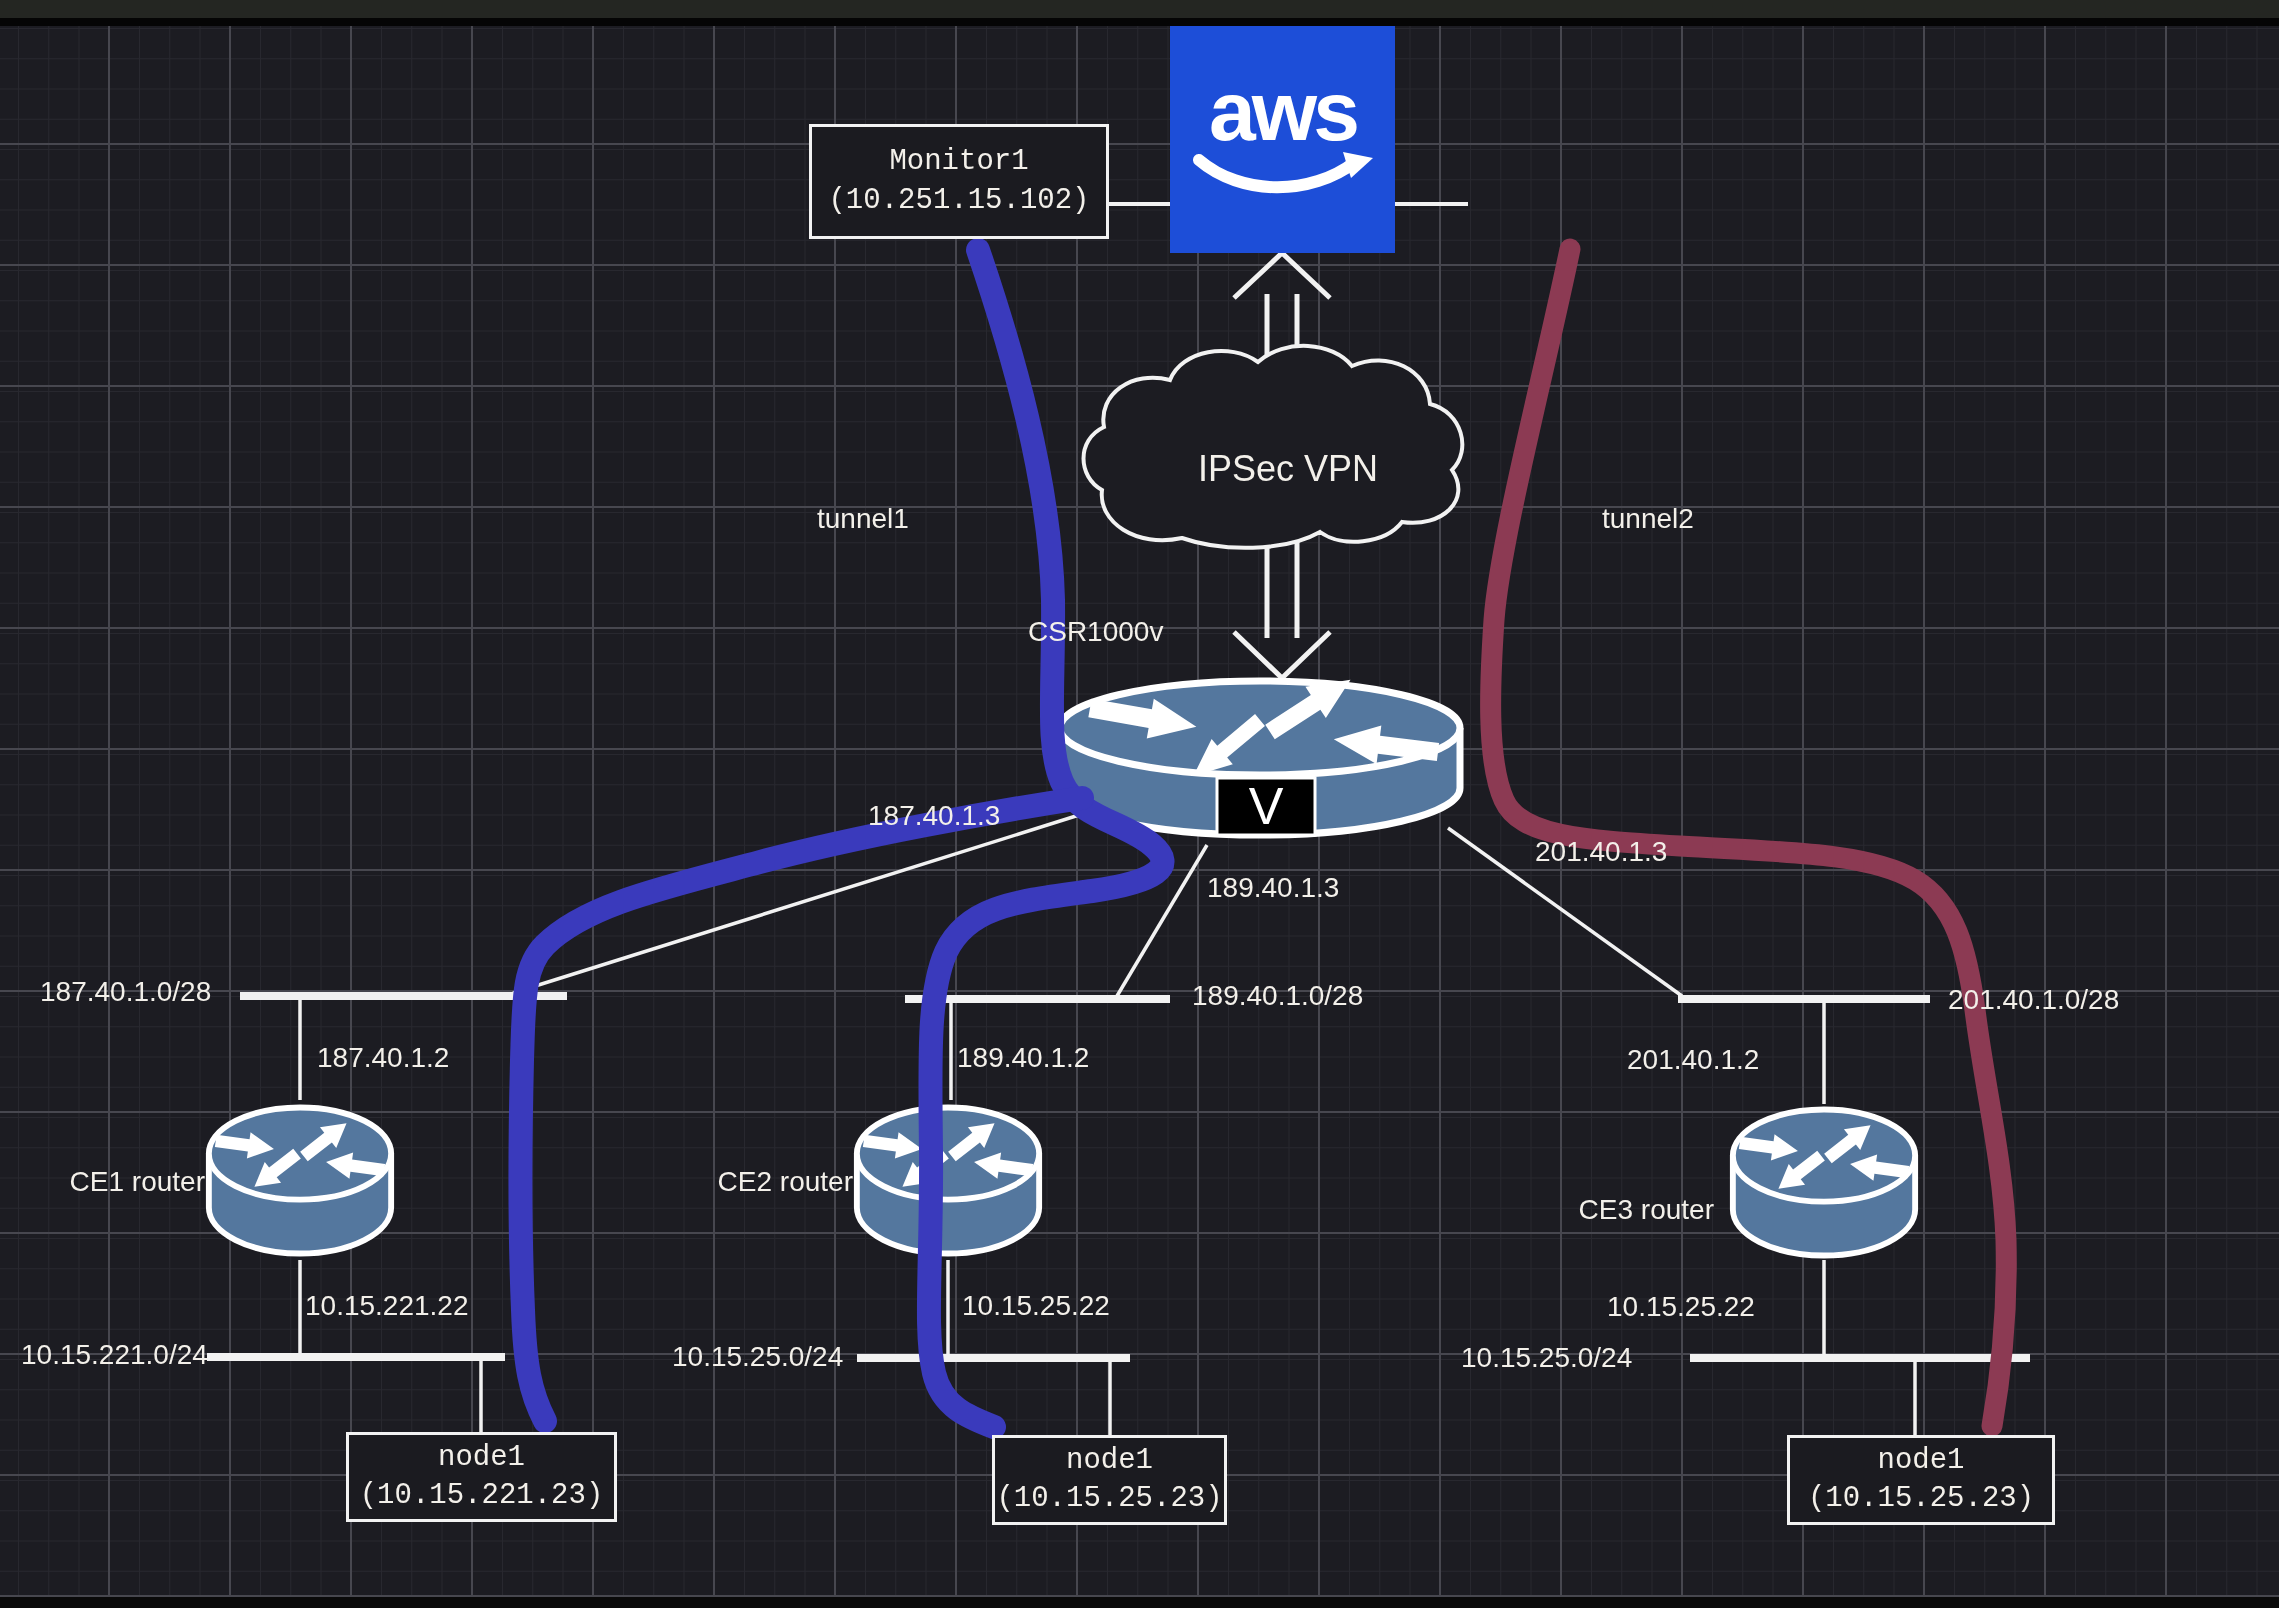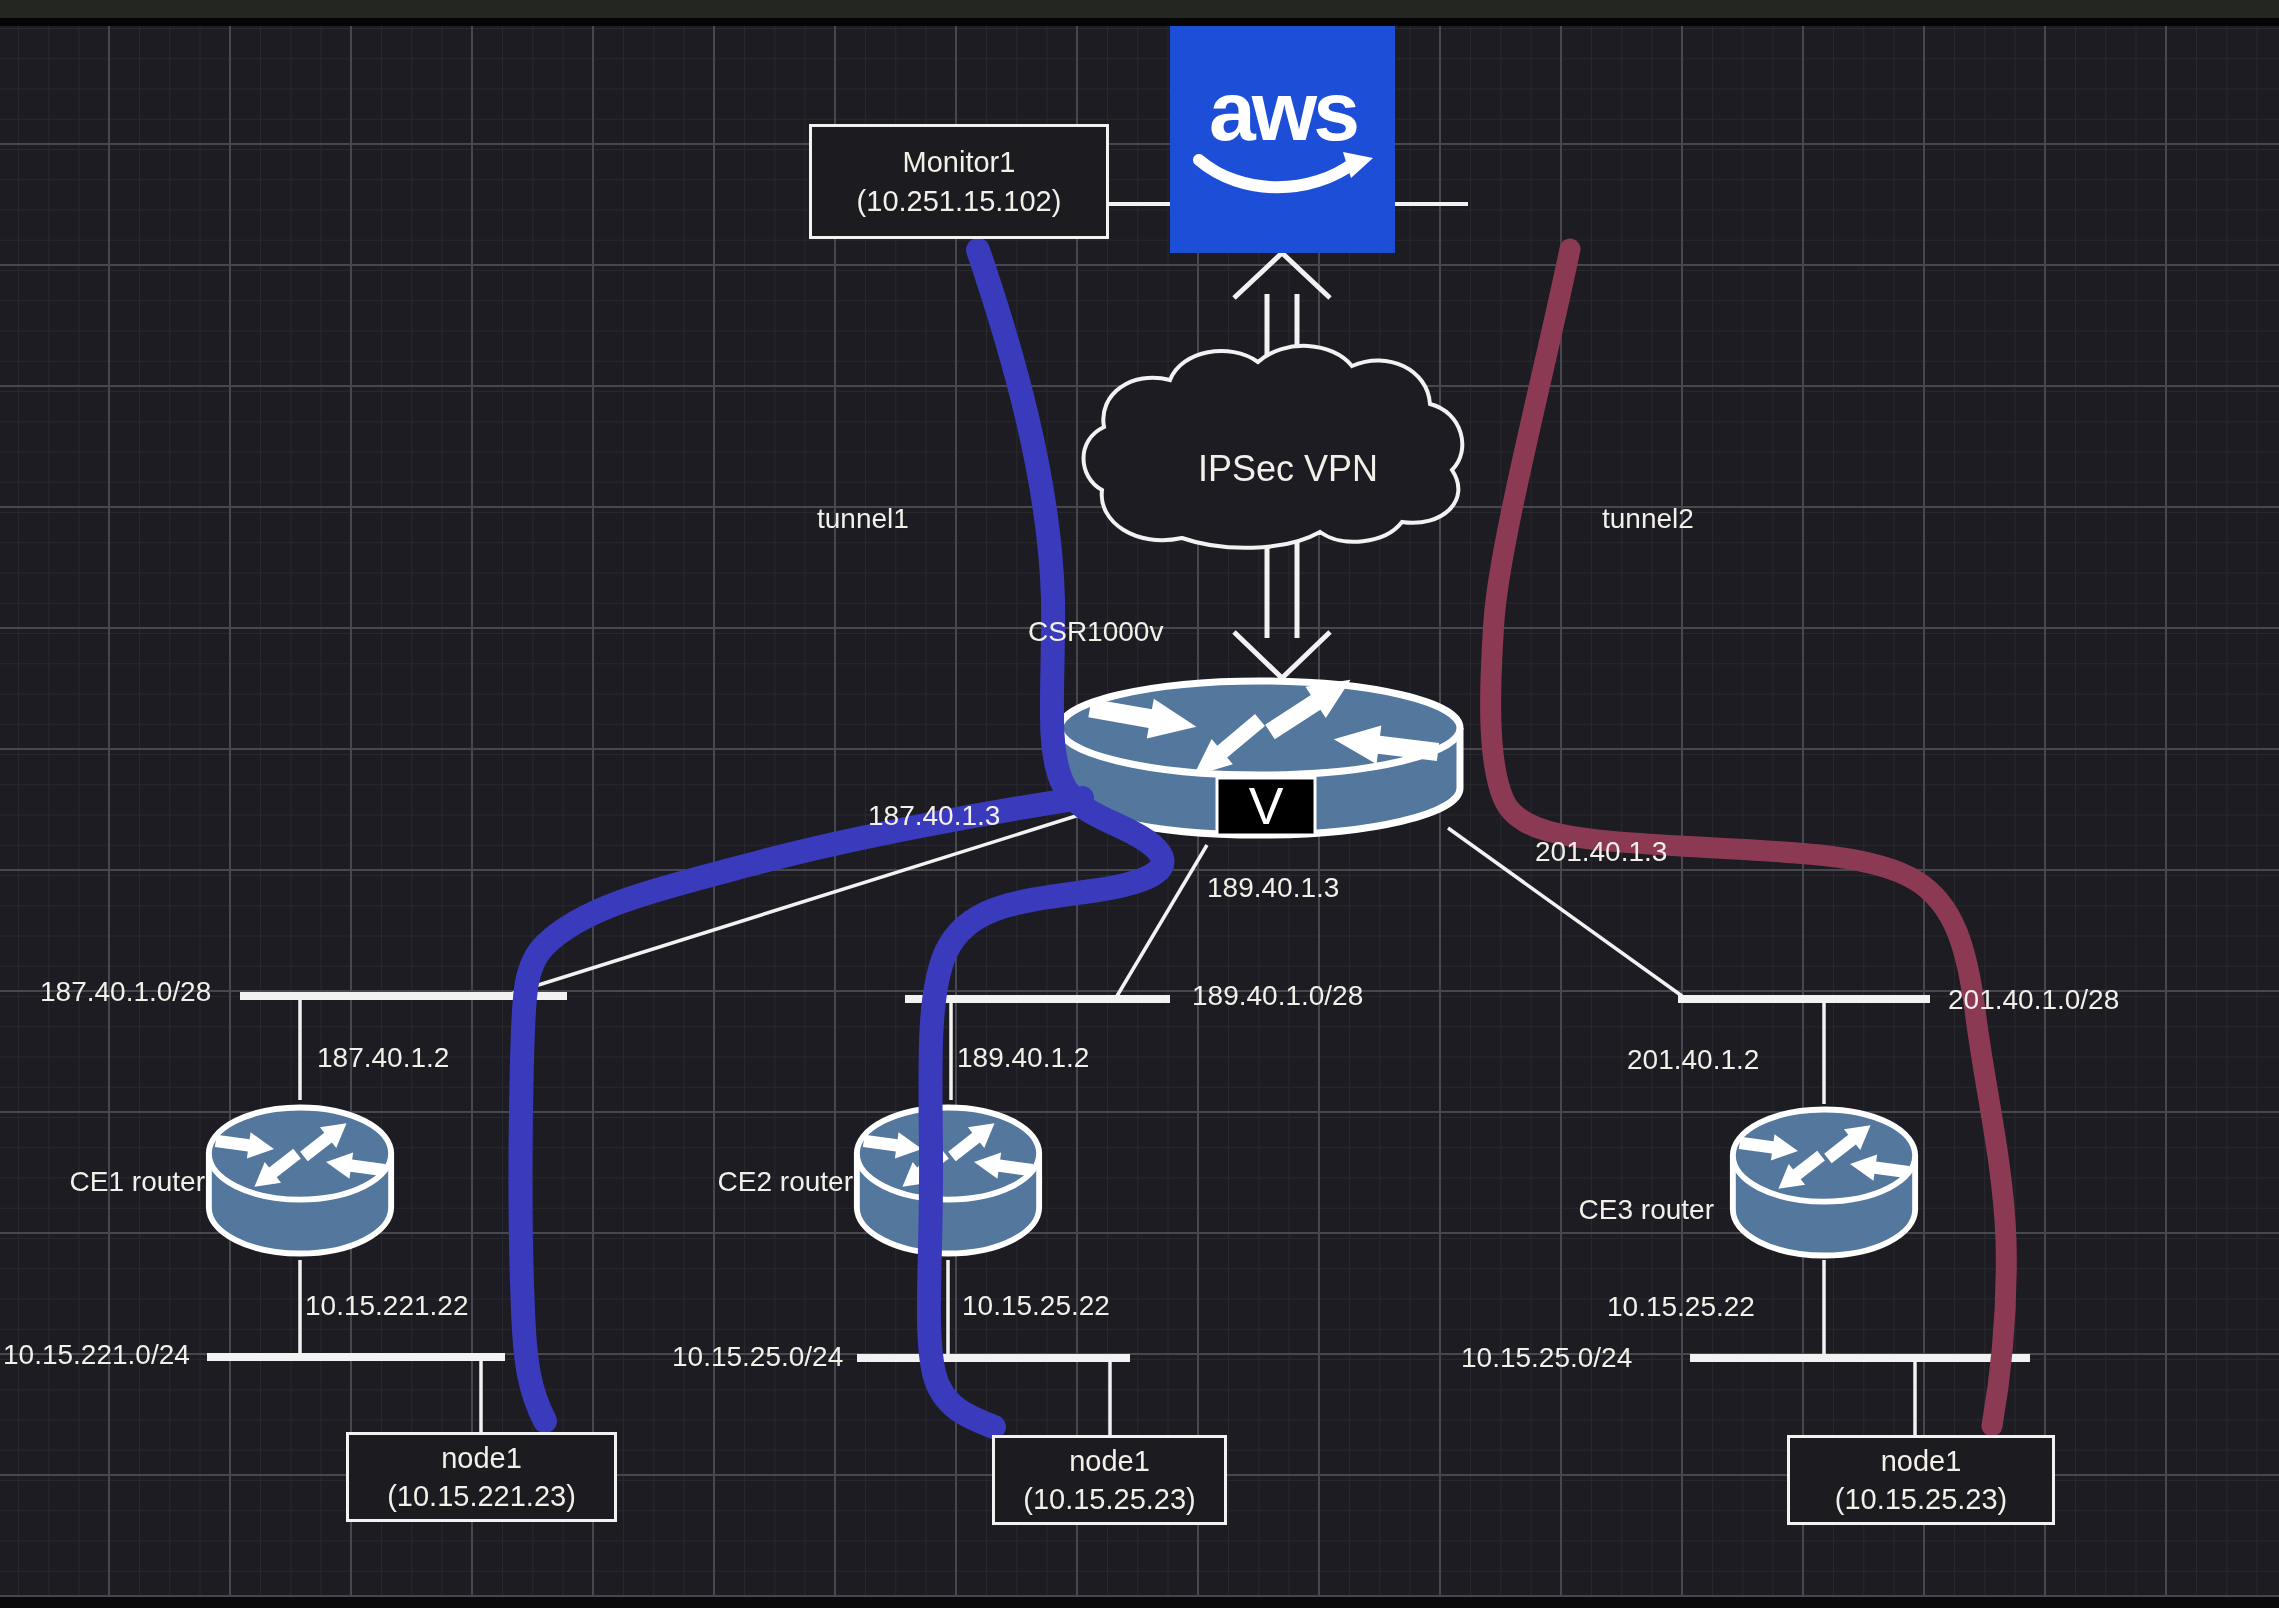--- a/index.html
+++ b/index.html
@@ -13,21 +13,21 @@
       linear-gradient(to right,#28282f 1px,transparent 1px),
       linear-gradient(to bottom,#28282f 1px,transparent 1px);
     background-size:121px 121px,121px 121px,30.25px 30.25px,30.25px 30.25px;
     background-position:108px 0,0 117px,18px 0,0 2px;}
   .topbar{position:absolute;left:0;top:0;width:2279px;height:18px;background:#242622;z-index:5;}
   .topblack{position:absolute;left:0;top:18px;width:2279px;height:8px;background:#050505;z-index:5;}
   .bottombar{position:absolute;left:0;top:1597px;width:2279px;height:11px;background:#0a0a0a;z-index:5;}
   svg.layer{position:absolute;left:0;top:0;z-index:1;}
   .nbox{position:absolute;z-index:2;box-sizing:border-box;border:3px solid #f2f2f2;background:#1b1b20;
         display:flex;flex-direction:column;justify-content:center;align-items:center;
-        font-size:29px;line-height:1.32;text-align:center;}
+        font-size:29px;line-height:1.32;text-align:center;font-family:Liberation Mono, monospace;}
   .lbl{position:absolute;z-index:2;font-size:28px;white-space:nowrap;}
   .lbl.ra{transform:translateX(-100%);}
   .aws{position:absolute;left:1170px;top:23px;width:225px;height:230px;background:#1d4ed8;z-index:2;
        display:flex;flex-direction:column;align-items:center;justify-content:center;}
   .aws .word{font-size:84px;font-weight:700;letter-spacing:-4px;color:#fff;line-height:.9;}
   .cloudlbl{position:absolute;left:1078px;top:448px;width:420px;text-align:center;z-index:2;font-size:36px;}
 </style>
 </head>
 <body>
 
@@ -176,18 +176,18 @@
   <div class="lbl" style="left:1627px;top:1044px;">201.40.1.2</div>
 
   <div class="lbl ra" style="left:205px;top:1166px;">CE1 router</div>
   <div class="lbl ra" style="left:853px;top:1166px;">CE2 router</div>
   <div class="lbl ra" style="left:1714px;top:1170px;margin-top:24px;">CE3 router</div>
 
   <div class="lbl" style="left:305px;top:1290px;">10.15.221.22</div>
   <div class="lbl" style="left:962px;top:1290px;">10.15.25.22</div>
   <div class="lbl" style="left:1607px;top:1291px;">10.15.25.22</div>
 
-  <div class="lbl" style="left:3px;top:1339px;">10.15.221.0/24</div>
+  <div class="lbl" style="left:21px;top:1339px;">10.15.221.0/24</div>
   <div class="lbl" style="left:672px;top:1341px;">10.15.25.0/24</div>
   <div class="lbl" style="left:1461px;top:1342px;">10.15.25.0/24</div>
 
   <div class="bottombar"></div>
 </div>
 
 </body></html>

